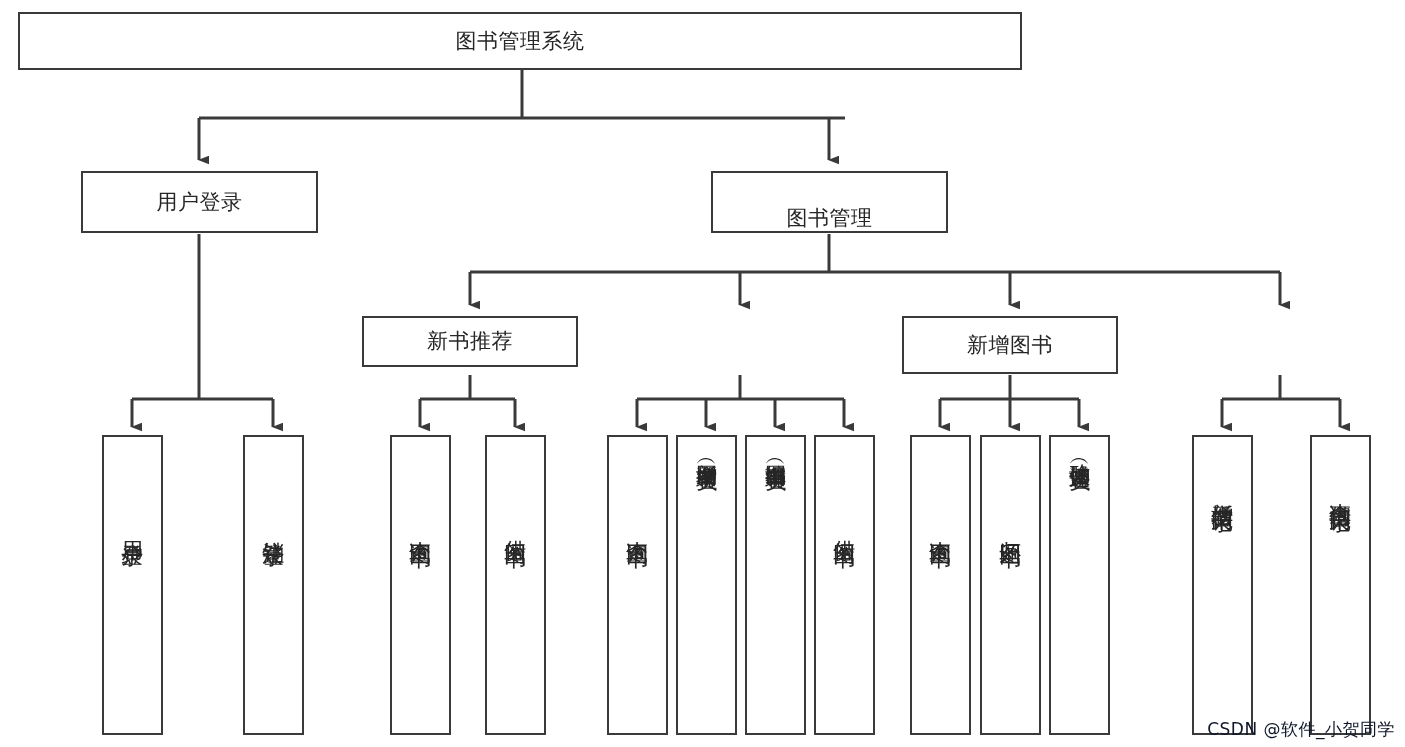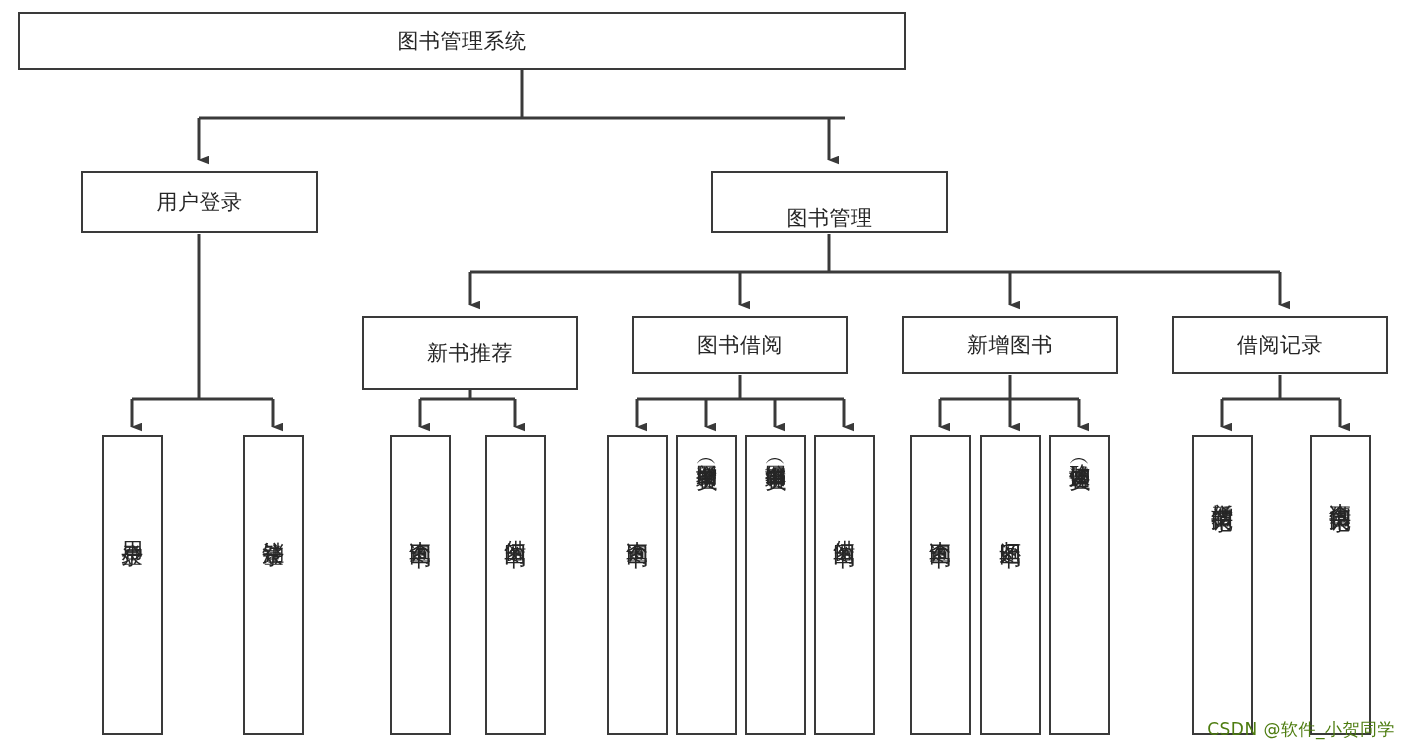--- a/index.html
+++ b/index.html
@@ -66,21 +66,21 @@
   }
   .node.leaf.tall-text .node-label {
     font-size: 21px;
     letter-spacing: 1px;
   }
   .watermark {
     position: absolute;
     right: 10px;
     bottom: 6px;
     font-size: 17px;
-    color: #4d7c0f;
+    color: #0f172a;
     letter-spacing: 0.5px;
     z-index: 5;
     white-space: nowrap;
   }
 </style>
 </head>
 <body>
 
 <div id="diagram-canvas">
 
@@ -127,43 +127,37 @@
       <path d="M1010,399 L1010,427" marker-end="url(#arrowhead)"></path>
       <path d="M1079,399 L1079,427" marker-end="url(#arrowhead)"></path>
 
       <path d="M1280,375 L1280,399"></path>
       <path d="M1222,399 L1340,399"></path>
       <path d="M1222,399 L1222,427" marker-end="url(#arrowhead)"></path>
       <path d="M1340,399 L1340,427" marker-end="url(#arrowhead)"></path>
     </g>
   </svg>
 
-  <div class="node root horiz" style="left:18px; top:12px; width:888px; height:58px;">
+  <div class="node root horiz" style="left:18px; top:12px; width:1004px; height:58px;">
     <span class="node-label">图书管理系统</span>
   </div>
 
   <div class="node horiz" style="left:81px; top:171px; width:237px; height:62px;">
     <span class="node-label">用户登录</span>
   </div>
   <div class="node horiz" style="left:711px; top:171px; width:237px; height:62px;align-items:flex-end;">
     <span class="node-label">图书管理</span>
   </div>
 
-  <div class="node horiz" style="left:362px; top:316px; width:216px; height:74px;">
+  <div class="node horiz" style="left:362px; top:316px; width:216px; height:51px;">
     <span class="node-label">新书推荐</span>
-  </div>
-  <div class="node horiz" style="left:632px; top:316px; width:216px; height:58px;">
-    <span class="node-label">图书借阅</span>
   </div>
   <div class="node horiz" style="left:902px; top:316px; width:216px; height:58px;">
     <span class="node-label">新增图书</span>
   </div>
-  <div class="node horiz" style="left:1172px; top:316px; width:216px; height:58px;">
-    <span class="node-label">借阅记录</span>
-  </div>
 
   <div class="node leaf" style="left:102px; top:435px; width:61px; height:300px; padding-top:86px;">
     <span class="node-label">用户登录</span>
   </div>
   <div class="node leaf" style="left:243px; top:435px; width:61px; height:300px; padding-top:86px;">
     <span class="node-label">注销登录</span>
   </div>
 
   <div class="node leaf" style="left:390px; top:435px; width:61px; height:300px; padding-top:86px;">
     <span class="node-label">查询图书</span>

